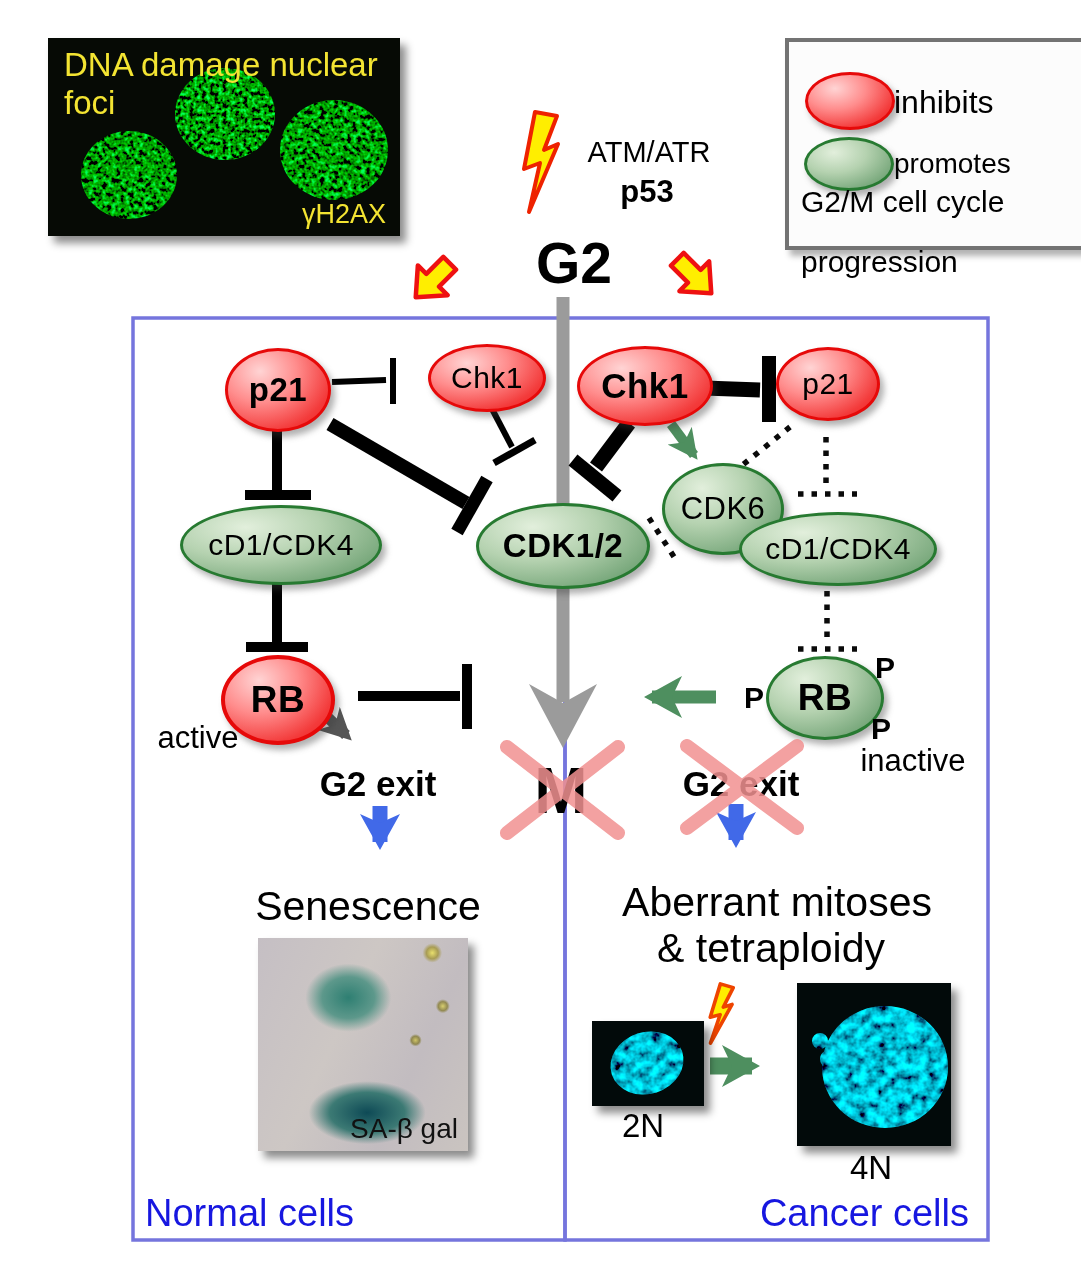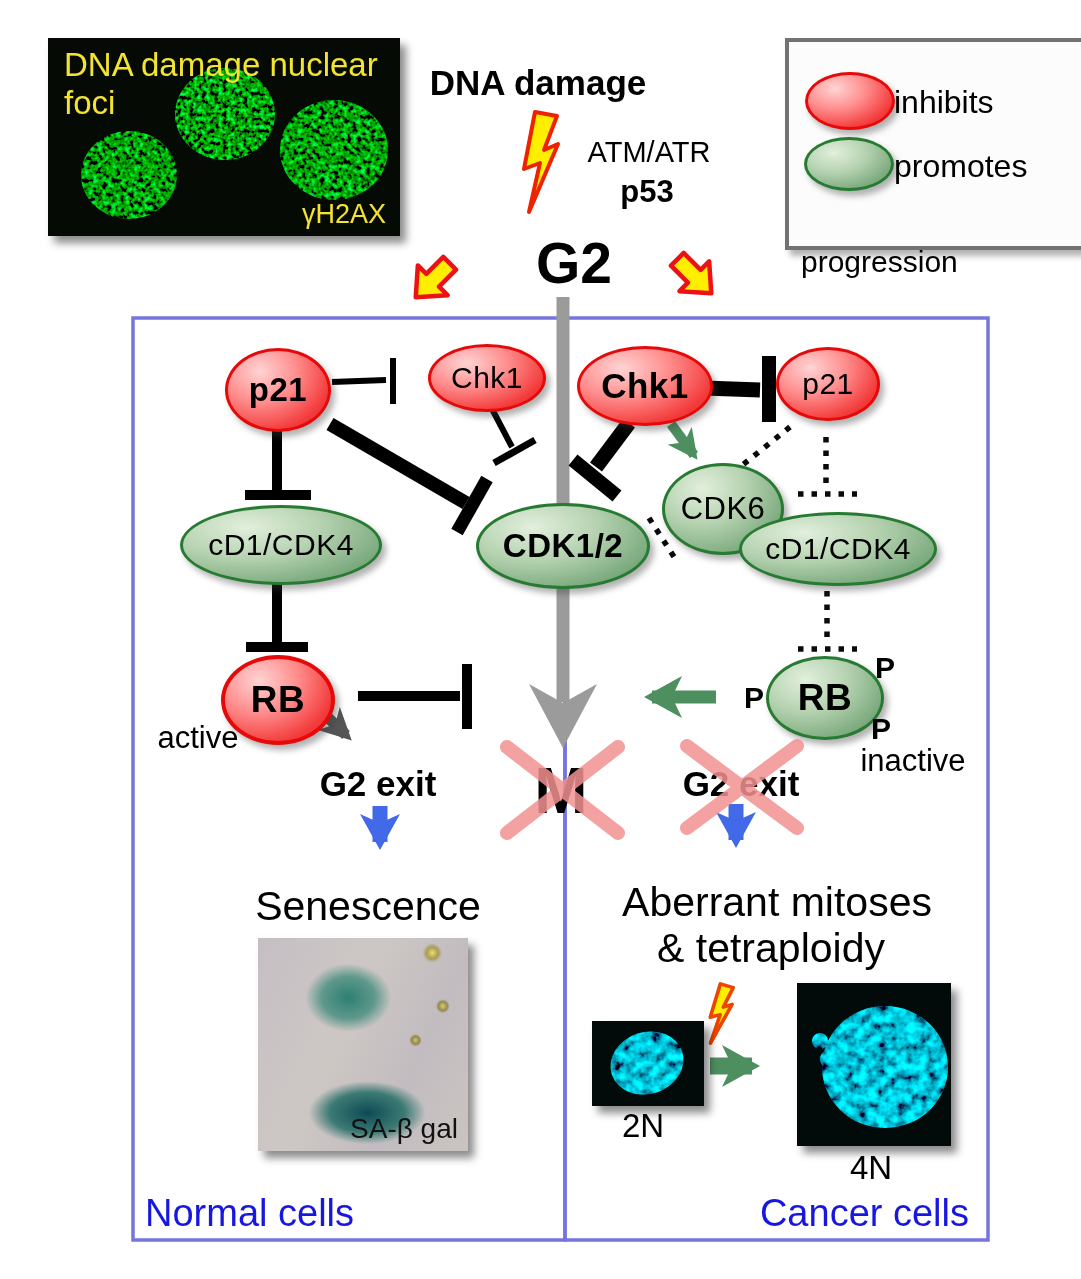--- a/index.html
+++ b/index.html
@@ -181,31 +181,31 @@
           <rect x="120" y="22" width="118" height="112" filter="url(#specGreen2)"></rect>
         </g>
       <g clip-path="url(#nucC)">
           <rect x="225" y="55" width="125" height="118" filter="url(#specGreen)"></rect>
         </g>
     </svg>
     <div class="micro-label" style="left:16px;top:8px;font-size:33px;">DNA damage nuclear foci</div>
     <div class="micro-label" style="right:14px;bottom:6px;font-size:27px;">γH2AX</div>
   </div>
 
-  <div class="abs ctr bold" style="left:538px;top:83px;font-size:35px;">DNA damage</div>
   <div class="abs ctr" style="left:649px;top:152px;font-size:29px;">ATM/ATR</div>
   <div class="abs ctr bold" style="left:647px;top:192px;font-size:31px;">p53</div>
   <div class="abs ctr bold" style="left:574px;top:263px;font-size:57px;">G2</div>
 
   <div class="abs" style="left:785px;top:38px;width:300px;height:212px;background:#fcfcfc;
               border:4px solid #737373;box-shadow:5px 6px 6px rgba(0,0,0,.3);box-sizing:border-box;">
     <div class="node node-red" style="left:61px;top:59px;width:84px;height:52px;"></div>
     <div class="abs" style="left:105px;top:42px;font-size:32px;">inhibits</div>
     <div class="node node-green" style="left:60px;top:122px;width:84px;height:48px;"></div>
-    <div class="abs" style="left:105px;top:106px;font-size:32px;">promotes</div>
+    <div class="abs" style="left:105px;top:106px;font-size:28px;">promotes</div>
+    <div class="abs" style="left:12px;top:143px;font-size:30px;">G2/M cell cycle</div>
     <div class="abs" style="left:12px;top:179px;font-size:30px;margin-top:24px;">progression</div>
   </div>
 
   <div class="node node-red bold" style="left:278px;top:390px;width:100px;height:78px;font-size:33px;">
     <span>p21</span>
   </div>
   <div class="node node-red" style="left:487px;top:378px;width:112px;height:62px;font-size:30px;">
     <span>Chk1</span>
   </div>
   <div class="node node-red bold" style="left:645px;top:386px;width:130px;height:74px;font-size:35px;">

